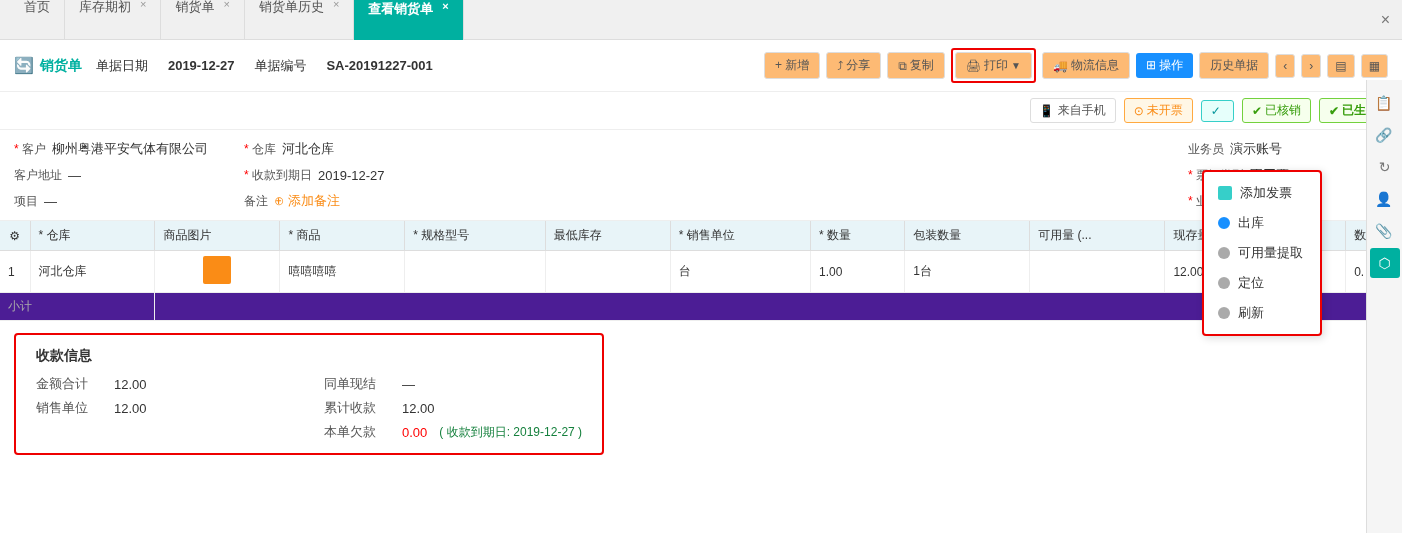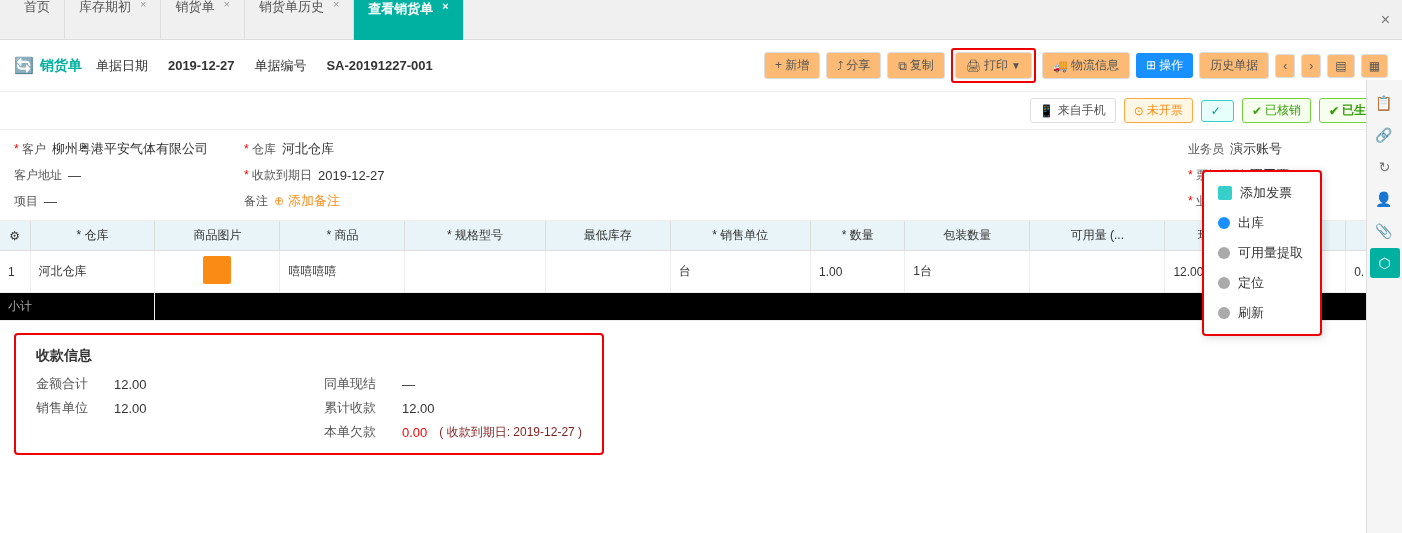--- a/index.html
+++ b/index.html
@@ -75,44 +75,44 @@
     .form-label { color: #555; font-size: 12px; }
     .form-label.required::before { content: '* '; color: #f00; }
     .form-value { color: #333; font-size: 13px; }
     .form-value.long { min-width: 160px; }
 
     
     .table-container { border-top: 1px solid #eee; overflow-x: auto; }
     table { width: 100%; border-collapse: collapse; font-size: 12px; }
     thead tr { background: #e8f4f8; }
     thead th {
-      padding: 6px 8px; text-align: center; border-right: 1px solid #ddd;
+      padding: 6px 8px; text-align: left; border-right: 1px solid #ddd;
       border-bottom: 1px solid #ddd; color: #333; font-weight: normal;
       white-space: nowrap;
     }
     tbody td {
       padding: 5px 8px; border-right: 1px solid #eee;
       border-bottom: 1px solid #eee; color: #333;
     }
-    .subtotal-row td { background: #000000; color: #aaa; }
+    .subtotal-row td { background: #4c1d95; color: #aaa; }
     .th-gear { width: 30px; text-align: center; }
 
     
     .payment-box {
       border: 2px solid #e00; border-radius: 4px; padding: 12px 20px;
       margin: 8px 14px; display: inline-block; min-width: 500px;
       background: #fff;
     }
     .payment-title { font-weight: bold; font-size: 14px; margin-bottom: 10px; }
     .payment-grid { display: grid; grid-template-columns: 1fr 1fr; gap: 6px 30px; font-size: 13px; }
     .pay-row { display: flex; gap: 8px; align-items: center; }
     .pay-label { color: #555; min-width: 70px; }
     .pay-value { color: #333; }
     .pay-value.red { color: #f00; }
-    .pay-value.orange { color: #7f1d1d; }
+    .pay-value.orange { color: #15803d; }
 
     
     .dropdown-menu {
       position: absolute; right: 80px; top: 130px;
       background: #fff; border: 2px solid #e00; border-radius: 4px;
       padding: 6px 0; min-width: 120px; z-index: 100;
       box-shadow: 2px 2px 8px rgba(0,0,0,0.15);
     }
     .dropdown-item {
       display: flex; align-items: center; gap: 8px;

